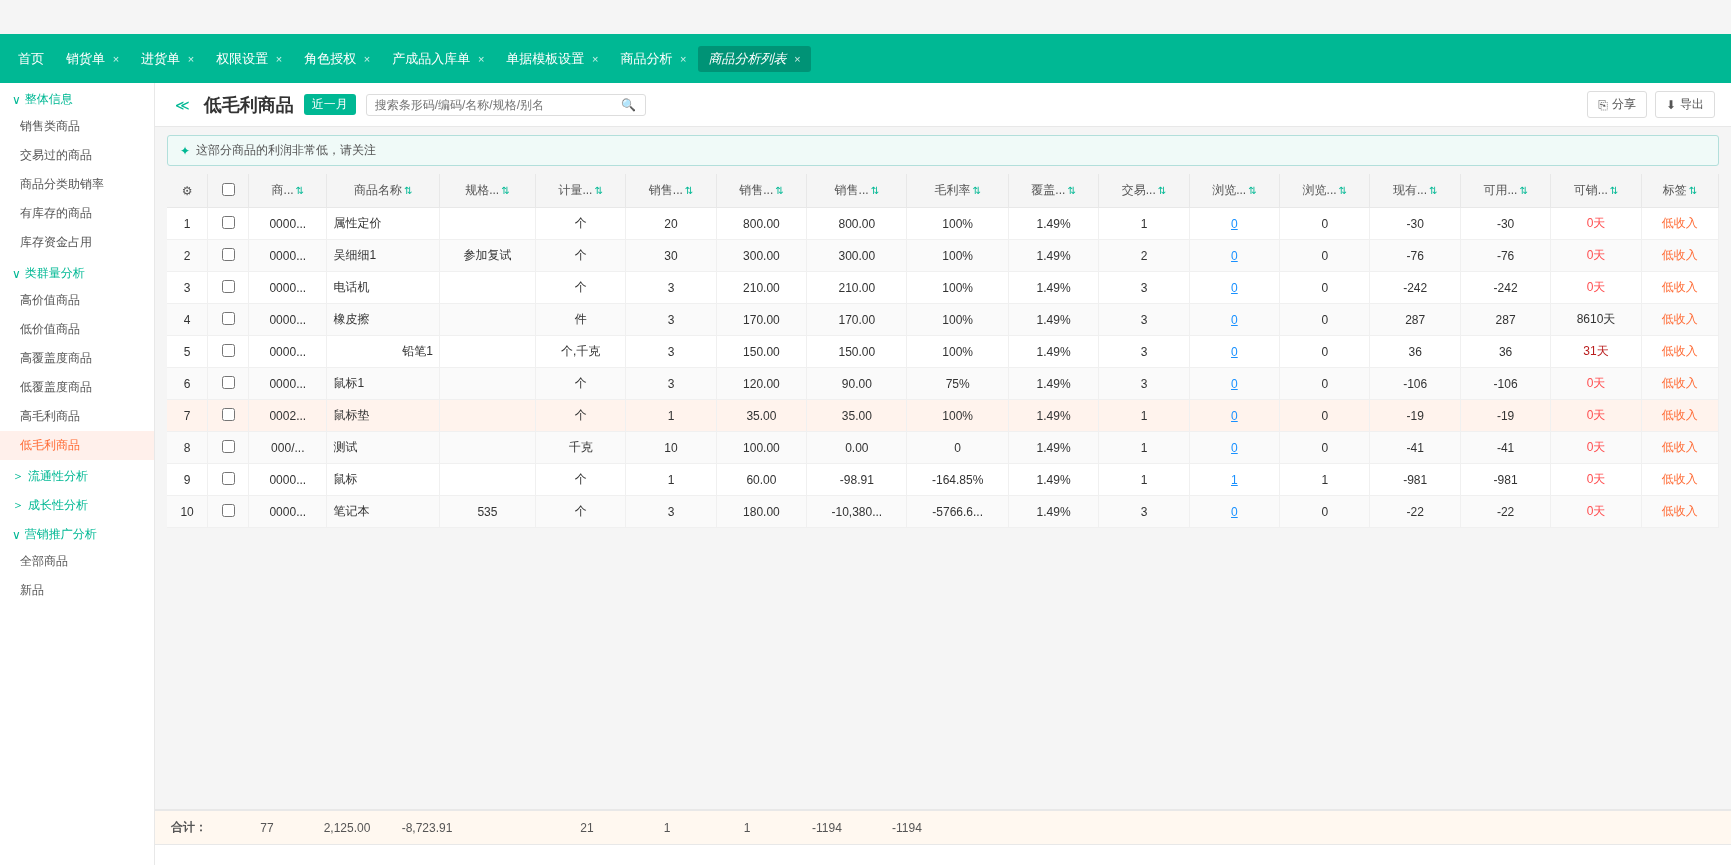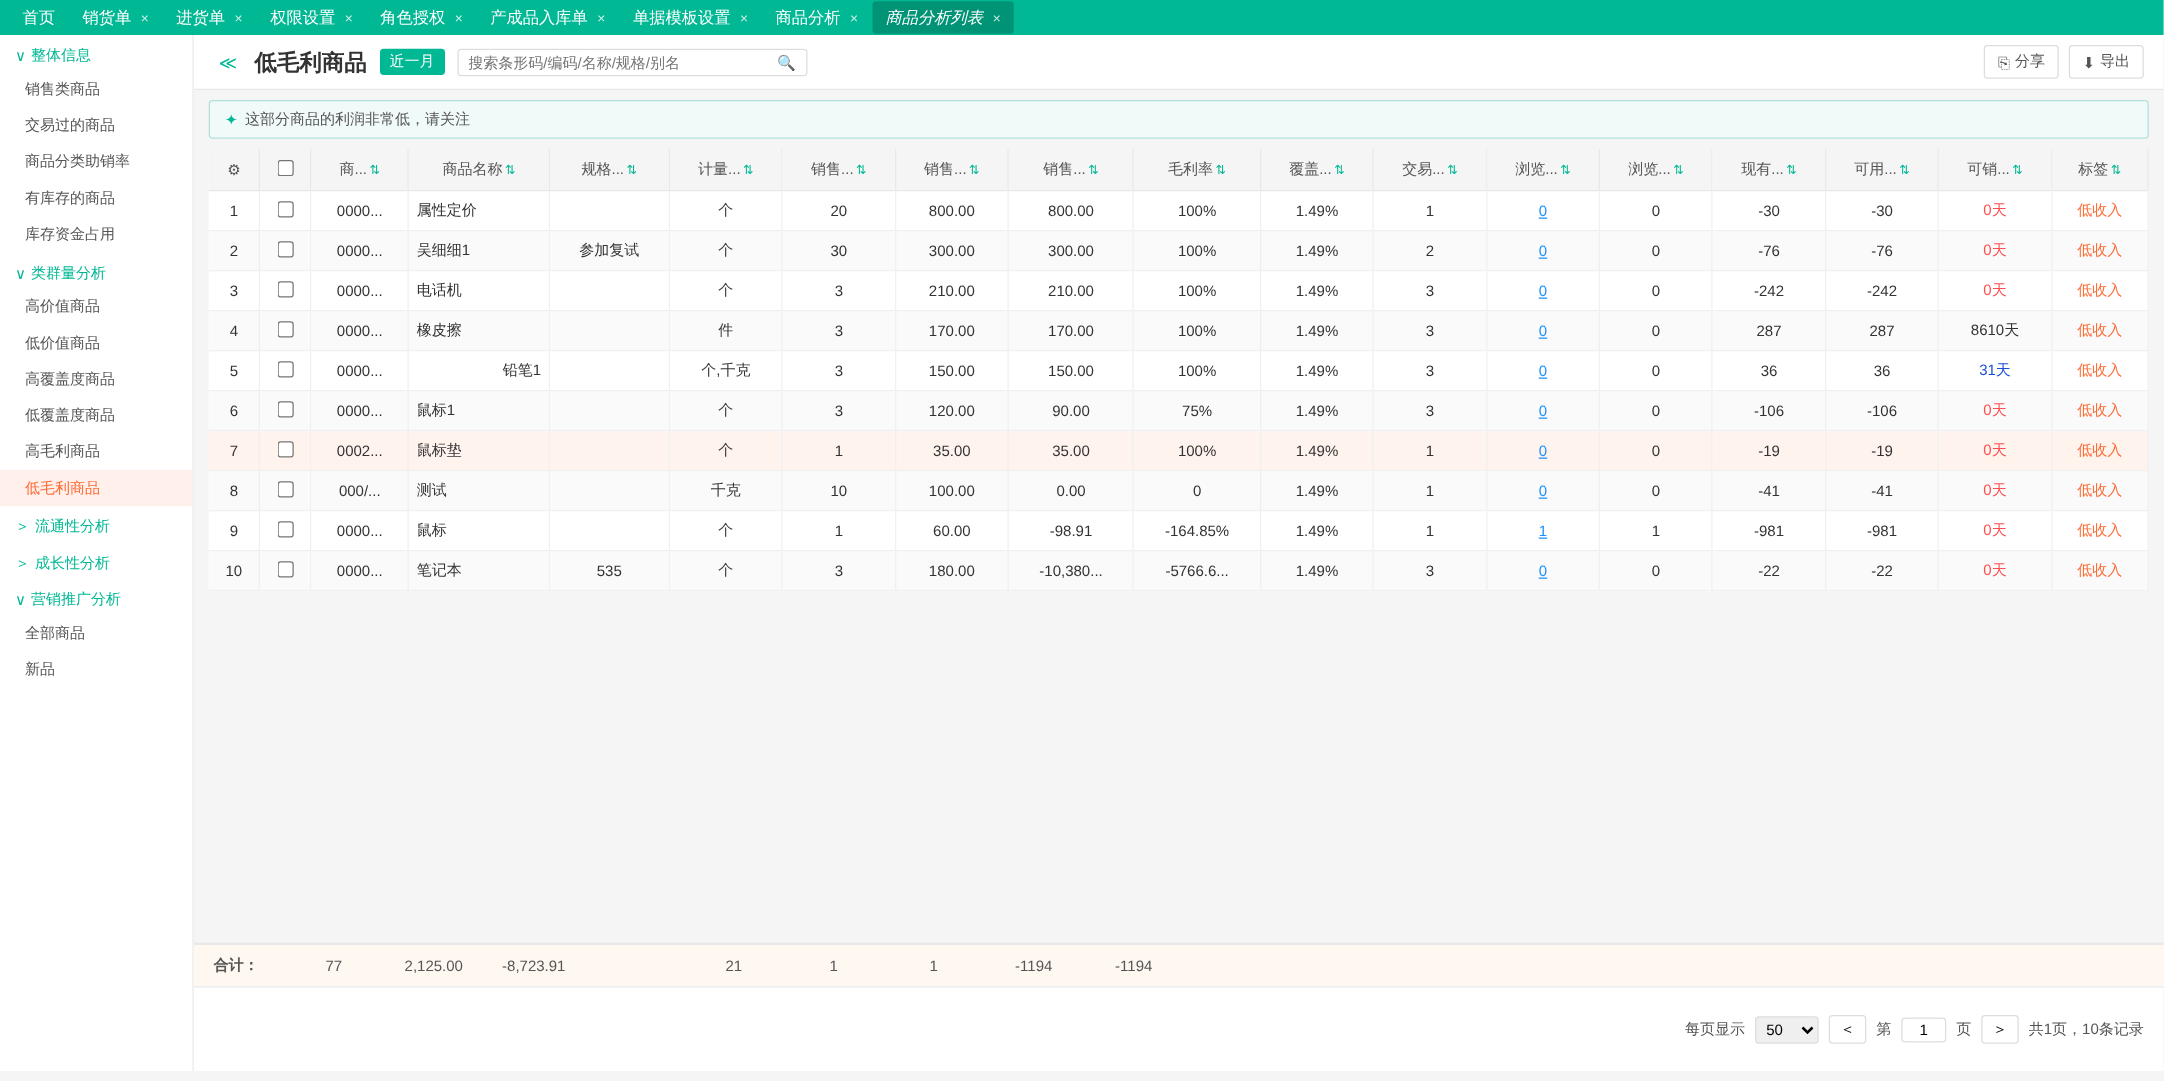--- a/index.html
+++ b/index.html
@@ -3,23 +3,24 @@
   <meta charset="utf-8">
   <style>
     * { box-sizing: border-box; margin: 0; padding: 0; }
     body { font-family: 'Microsoft YaHei', sans-serif; font-size: 12px; background: #f5f5f5; color: #333; overflow: hidden; }
 
     
     .top-nav {
       background: #00b894;
       display: flex;
       align-items: center;
-      height: 28px;
+      height: 49px;
       padding: 0 8px;
       gap: 2px;
+      margin-top: 34px;
     }
     .nav-item {
       color: #fff;
       padding: 4px 10px;
       cursor: pointer;
       border-radius: 3px;
       font-size: 13px;
       white-space: nowrap;
     }
     .nav-item.active { background: rgba(0,0,0,0.2); font-style: italic; }
@@ -435,21 +436,21 @@
       <td>3</td>
       <td>150.00</td>
       <td>150.00</td>
       <td>100%</td>
       <td>1.49%</td>
       <td>3</td>
       <td class="link-cell">0</td>
       <td>0</td>
       <td>36</td>
       <td>36</td>
-      <td style="color:#1d4ed8;">31天</td>
+      <td style="color:#b91c1c;">31天</td>
       <td class="tag-cell">低收入</td>
     </tr>
             <tr>
       <td>6</td>
       <td><input type="checkbox" style=""></td>
       <td>0000...</td>
       <td style="text-align:left;">鼠标1</td>
       <td></td>
       <td>个</td>
       <td>3</td>

